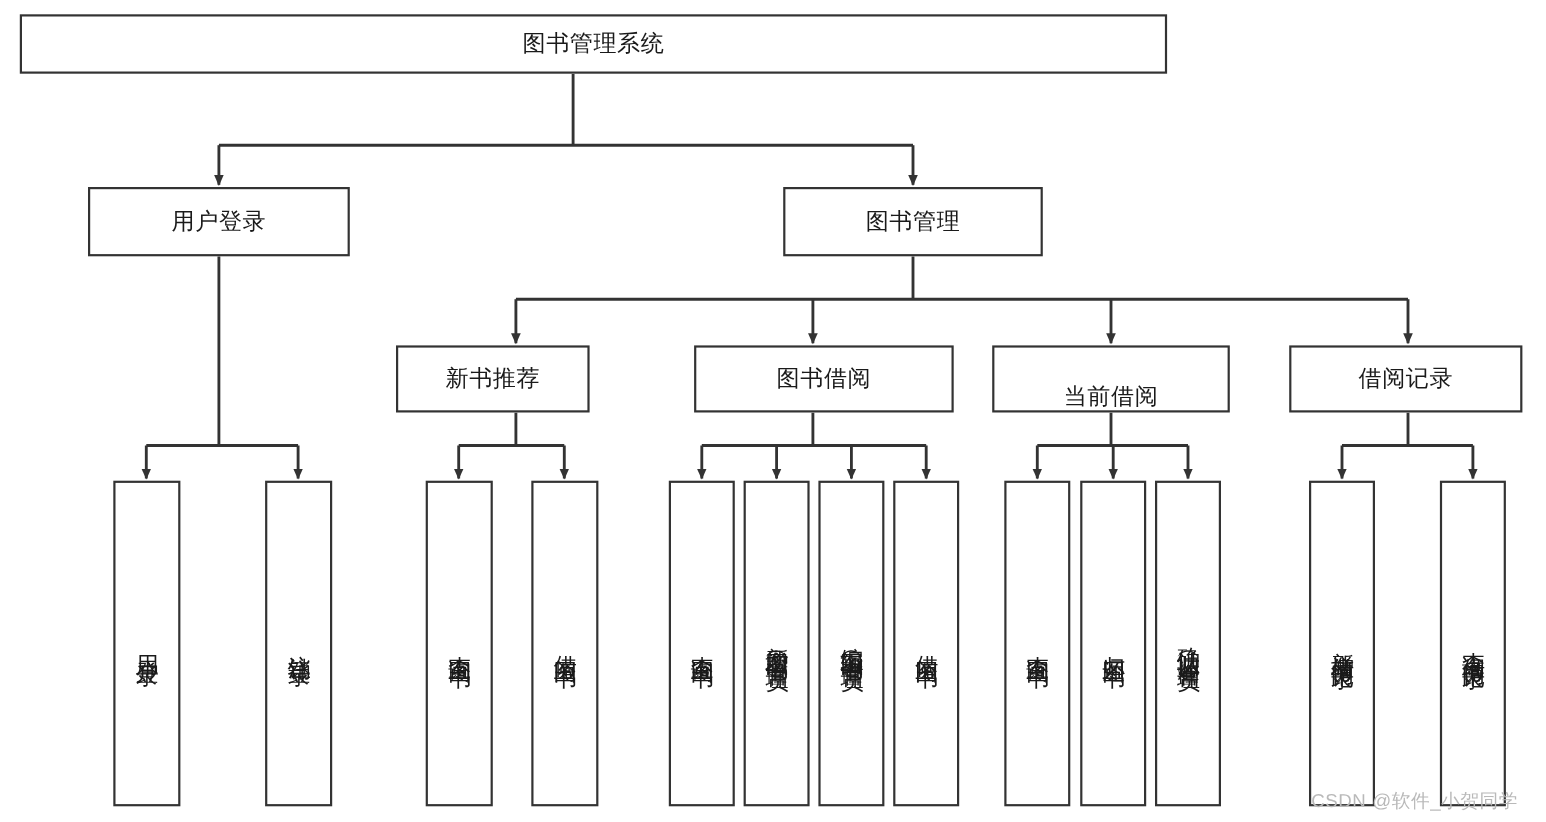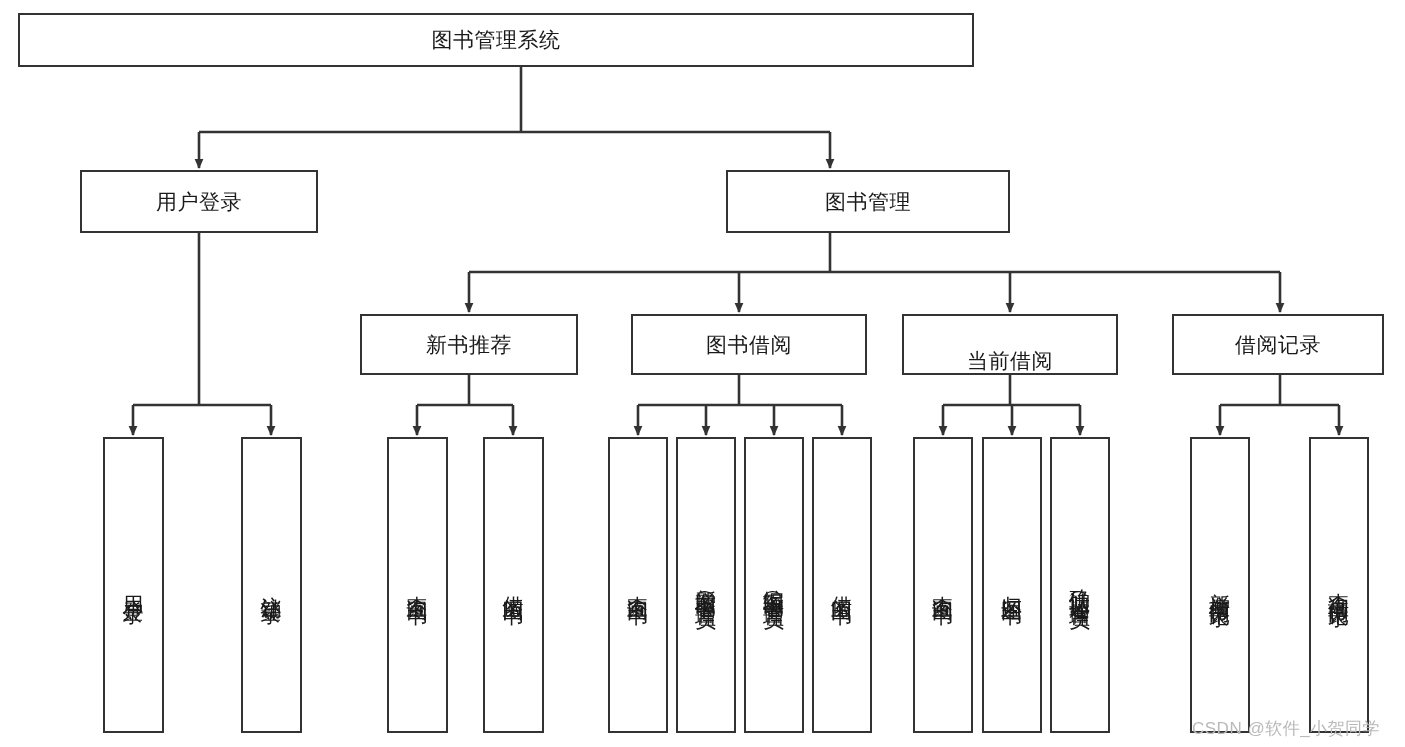--- a/index.html
+++ b/index.html
@@ -120,32 +120,32 @@
       <path d="M1012,405 L1012,435" marker-end="url(#arrow)"></path>
       <path d="M1080,405 L1080,435" marker-end="url(#arrow)"></path>
 
       <path d="M1280,375 L1280,405"></path>
       <path d="M1220,405 L1339,405"></path>
       <path d="M1220,405 L1220,435" marker-end="url(#arrow)"></path>
       <path d="M1339,405 L1339,435" marker-end="url(#arrow)"></path>
     </g>
   </svg>
 
-  <div class="node horiz" style="left: 18px; top: 13px; width: 956px; height: 54px;">
+  <div class="node horiz" style="left: 18px; top: 13px; width: 1043px; height: 54px;">
     <span class="label">图书管理系统</span>
   </div>
 
   <div class="node horiz" style="left: 80px; top: 170px; width: 238px; height: 63px;">
     <span class="label">用户登录</span>
   </div>
-  <div class="node horiz" style="left: 712px; top: 170px; width: 284px; height: 63px; margin-left: 14px;">
+  <div class="node horiz" style="left: 712px; top: 170px; width: 236px; height: 63px;">
     <span class="label">图书管理</span>
   </div>
 
-  <div class="node horiz" style="left: 360px; top: 314px; width: 218px; height: 61px;">
+  <div class="node horiz" style="left: 360px; top: 314px; width: 176px; height: 61px;">
     <span class="label">新书推荐</span>
   </div>
   <div class="node horiz" style="left: 631px; top: 314px; width: 236px; height: 61px;">
     <span class="label">图书借阅</span>
   </div>
   <div class="node horiz" style="left: 902px; top: 314px; width: 216px; height: 61px; align-items: flex-end;">
     <span class="label">当前借阅</span>
   </div>
   <div class="node horiz" style="left: 1172px; top: 314px; width: 212px; height: 61px;">
     <span class="label">借阅记录</span>

